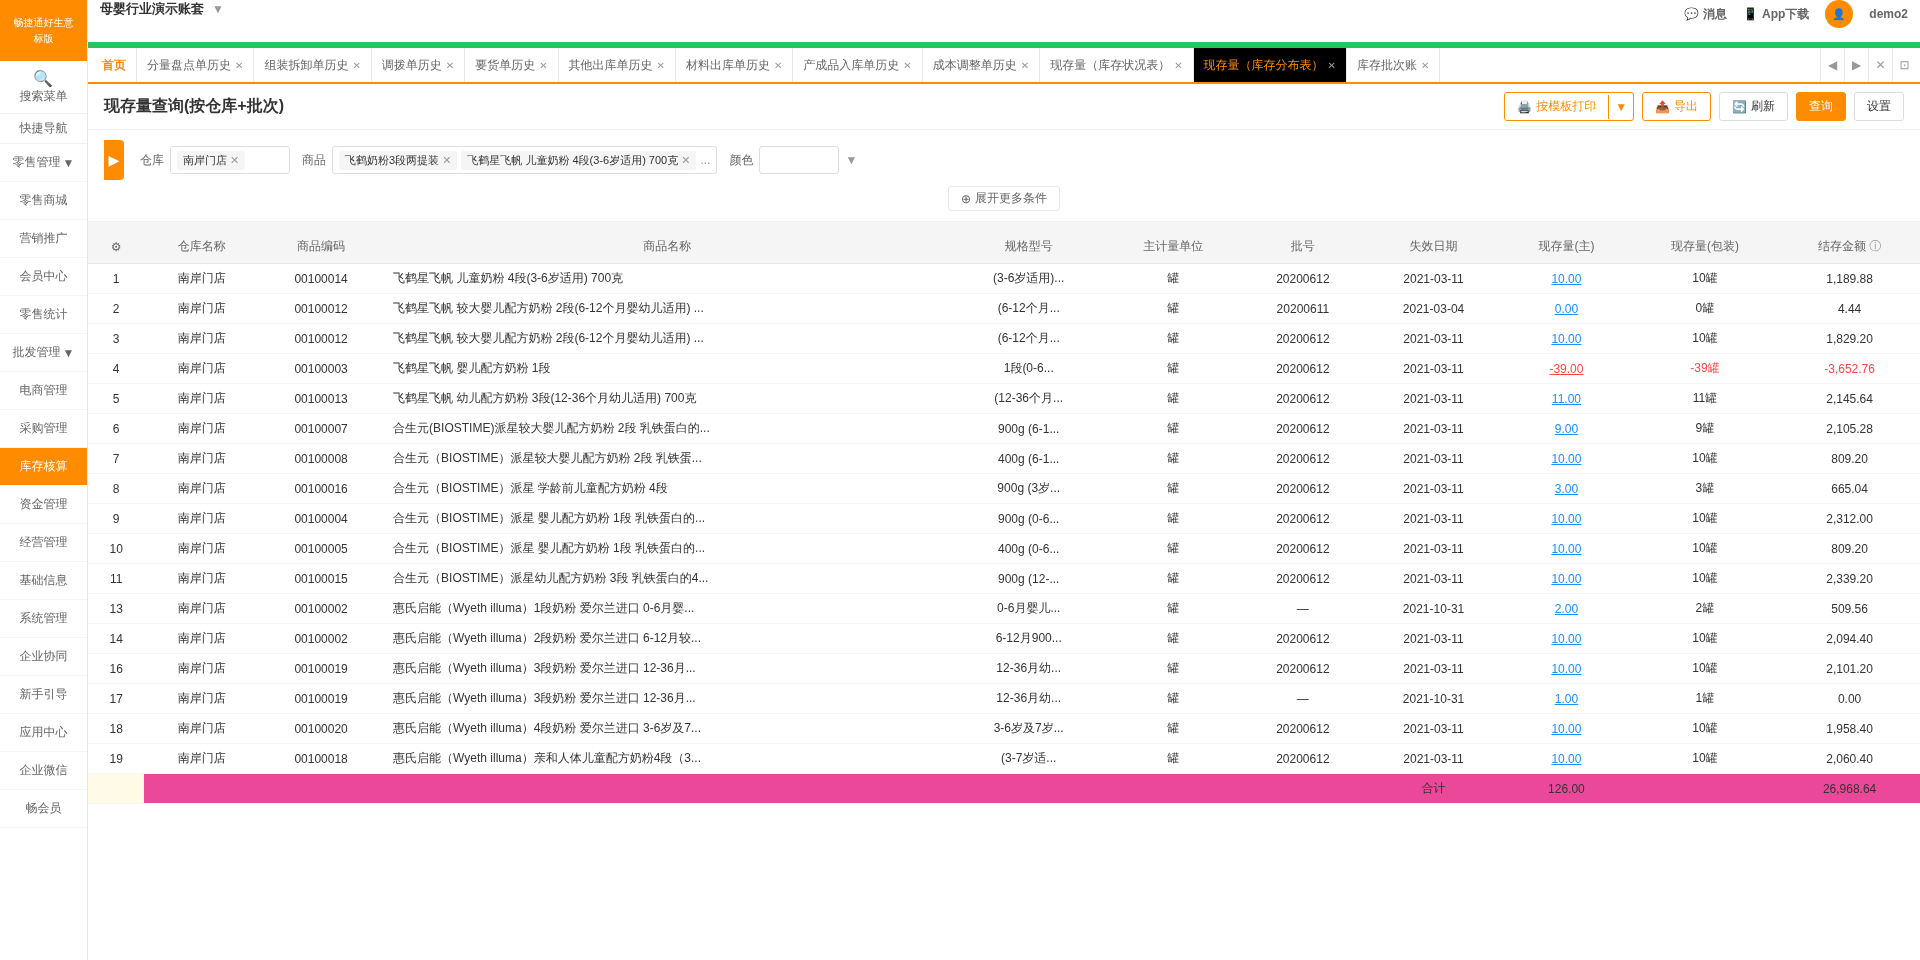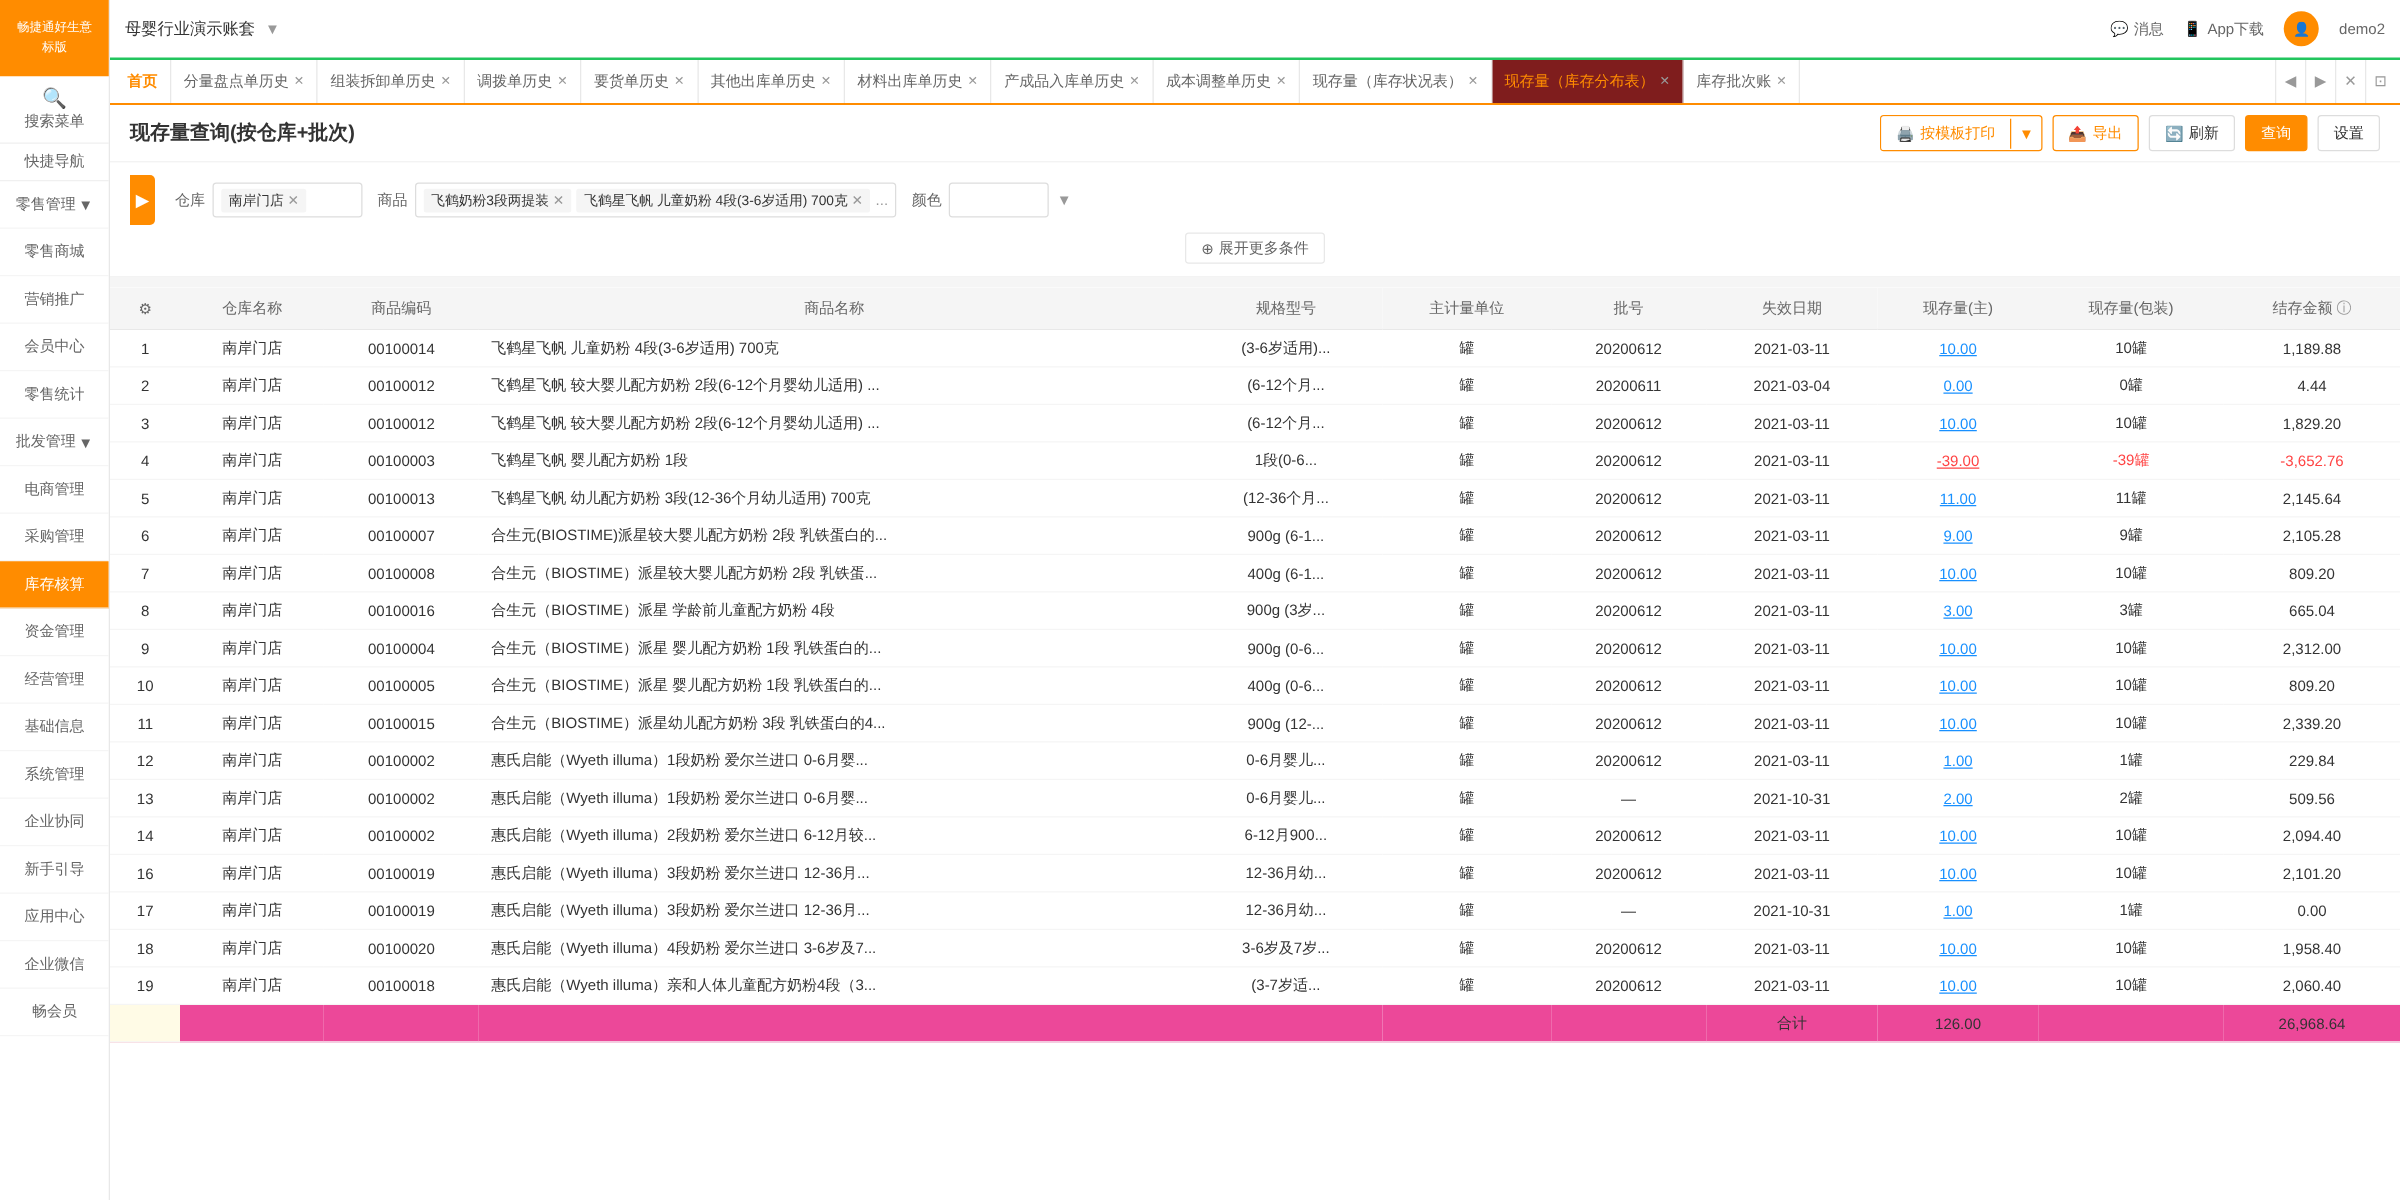--- a/index.html
+++ b/index.html
@@ -13,30 +13,30 @@
     .sidebar-nav { padding: 6px 4px; text-align: center; font-size: 12px; color: #666; border-bottom: 1px solid #f0f0f0; cursor: pointer; }
     .sidebar-menu { flex: 1; overflow-y: auto; }
     .sidebar-item { padding: 10px 4px; text-align: center; font-size: 12px; color: #666; cursor: pointer; border-bottom: 1px solid #f5f5f5; }
     .sidebar-item.active { background: #ff8c00; color: #fff; }
     .sidebar-item.has-arrow { display: flex; align-items: center; justify-content: center; gap: 2px; }
 
     
     .main-area { flex: 1; display: flex; flex-direction: column; overflow: hidden; }
 
     
-    .top-header { background: #fff; border-bottom: 2px solid #22c55e; display: flex; align-items: center; justify-content: space-between; padding: 0 12px; height: 48px; flex-shrink: 0; }
+    .top-header { background: #fff; border-bottom: 6px solid #22c55e; display: flex; align-items: flex-start; justify-content: space-between; padding: 0 12px; height: 48px; flex-shrink: 0; font-weight: bold; }
     .top-header-left { display: flex; align-items: center; gap: 8px; }
     .top-header-right { display: flex; align-items: center; gap: 16px; font-size: 12px; color: #666; }
     .top-header-right span { cursor: pointer; display: flex; align-items: center; gap: 4px; }
 
     
     .tab-bar { background: #fff; border-bottom: 2px solid #ff8c00; display: flex; align-items: center; overflow-x: auto; flex-shrink: 0; padding: 0 4px; height: 36px; }
     .tab-bar::-webkit-scrollbar { height: 3px; }
     .tab { display: flex; align-items: center; gap: 4px; padding: 0 10px; height: 52px; border-right: 1px solid #e8e8e8; font-size: 12px; cursor: pointer; white-space: nowrap; color: #666; flex-shrink: 0; }
-    .tab.active { color: #ff8c00; background: #7f1d1d; }
+    .tab.active { color: #ff8c00; background: #000000; }
     .tab .close-x { color: #999; font-size: 10px; cursor: pointer; }
     .tab-home { color: #ff8c00; font-weight: bold; }
     .tab-arrows { display: flex; align-items: center; margin-left: auto; }
     .tab-arrow { width: 24px; height: 36px; display: flex; align-items: center; justify-content: center; cursor: pointer; color: #999; border-left: 1px solid #e8e8e8; }
 
     
     .content { flex: 1; overflow: hidden; display: flex; flex-direction: column; padding: 0; }
 
     
     .page-header { background: #fff; padding: 8px 16px; display: flex; align-items: center; justify-content: space-between; border-bottom: 1px solid #f0f0f0; flex-shrink: 0; }
@@ -465,33 +465,20 @@
               <td class="td-left">合生元（BIOSTIME）派星幼儿配方奶粉 3段 乳铁蛋白的4...</td>
               <td class="">900g (12-...</td>
               <td class="">罐</td>
               <td class="">20200612</td>
               <td class="">2021-03-11</td>
               <td class="td-link">10.00</td>
               <td class="">10罐</td>
               <td class="">2,339.20</td>
             </tr>
             <tr>
-              <td class="">12</td>
-              <td class="">南岸门店</td>
-              <td class="">00100002</td>
-              <td class="td-left">惠氏启能（Wyeth illuma）1段奶粉 爱尔兰进口 0-6月婴...</td>
-              <td class="">0-6月婴儿...</td>
-              <td class="">罐</td>
-              <td class="">20200612</td>
-              <td class="">2021-03-11</td>
-              <td class="td-link">1.00</td>
-              <td class="">1罐</td>
-              <td class="">229.84</td>
-            </tr>
-            <tr>
               <td class="">13</td>
               <td class="">南岸门店</td>
               <td class="">00100002</td>
               <td class="td-left">惠氏启能（Wyeth illuma）1段奶粉 爱尔兰进口 0-6月婴...</td>
               <td class="">0-6月婴儿...</td>
               <td class="">罐</td>
               <td class="">—</td>
               <td class="">2021-10-31</td>
               <td class="td-link">2.00</td>
               <td class="">2罐</td>

